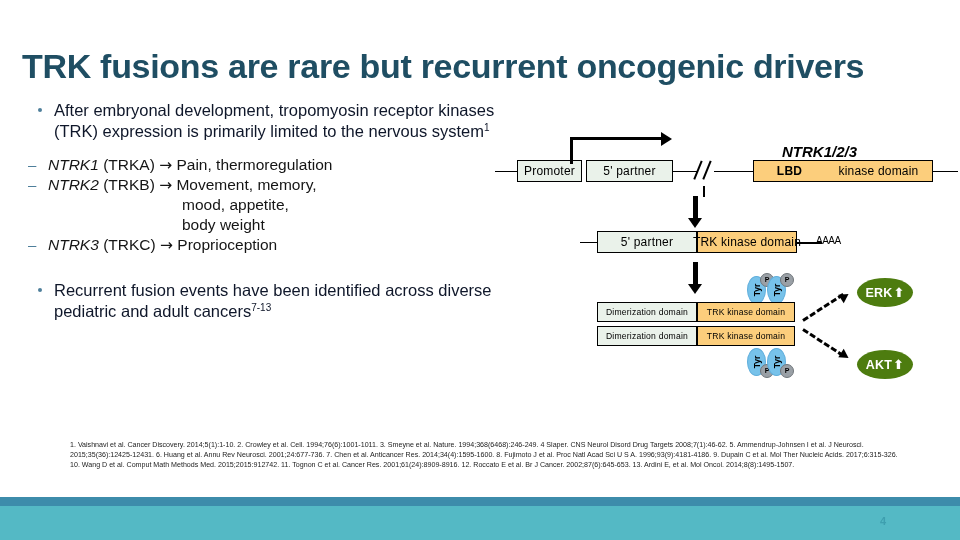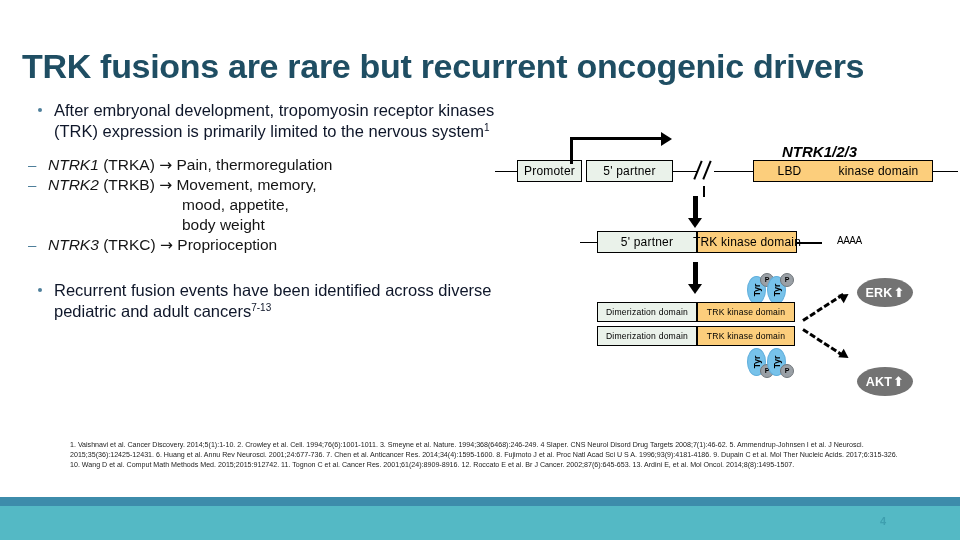--- a/index.html
+++ b/index.html
@@ -90,21 +90,21 @@
     transform:translate(-50%,-50%) rotate(-90deg);white-space:nowrap;
   }
   .pdot{
     position:absolute;width:12px;height:12px;border-radius:50%;
     background:#9AA0A6;border:1px solid #70767B;
     font-size:7px;font-weight:bold;color:#000;text-align:center;line-height:11px;
   }
 
   
   .pathway{
-    position:absolute;width:56px;height:29px;border-radius:50%;background:#737373;
+    position:absolute;width:56px;height:29px;border-radius:50%;background:#4d7c0f;
     color:#fff;font-size:12.5px;font-weight:bold;
     display:flex;align-items:center;justify-content:center;letter-spacing:0.2px;
   }
   .up-ar{margin-left:1px;font-size:13px;line-height:1;}
 
   .dashed-arrow{position:absolute;height:0;border-top:3px dashed #000;transform-origin:0 50%;}
   .dash-head{
     position:absolute;width:0;height:0;
     border-top:5.5px solid transparent;border-bottom:5.5px solid transparent;
     border-left:9px solid #000;transform-origin:0 50%;
@@ -171,41 +171,41 @@
     <div class="dbox green" style="left:22px;top:34px;width:65px;height:22px;">Promoter</div>
     <div class="dbox green" style="left:91px;top:34px;width:87px;height:22px;">5' partner</div>
     <div class="hline" style="left:178px;top:45px;width:25px;"></div>
 
     <div class="slash" style="left:202px;top:34px;"></div>
     <div class="slash" style="left:211px;top:34px;"></div>
     <div class="hline" style="left:219px;top:45px;width:39px;"></div>
 
     <div id="ntrk-label" style="left:287px;top:17px;">NTRK1/2/3</div>
 
-    <div class="dbox orange" style="left:258px;top:34px;width:72px;height:22px;border-right:none;">LBD</div>
+    <div class="dbox orange" style="left:258px;top:34px;width:72px;height:22px;border-right:none;font-weight:bold;">LBD</div>
     <div class="dashline" style="left:330px;top:36px;height:18px;"></div>
     <div class="dbox orange" style="left:330px;top:34px;width:108px;height:22px;border-left:none;">kinase domain</div>
     <div class="hline" style="left:438px;top:45px;width:25px;"></div>
 
     <div class="tx-arrow-v" style="left:75px;top:11px;height:27px;"></div>
     <div class="tx-arrow-h" style="left:75px;top:11px;width:92px;"></div>
     <div class="tx-head" style="left:166px;top:5.5px;"></div>
 
     <div class="vline" style="left:208px;top:60px;height:11px;width:2.4px;"></div>
 
     <div class="down-arrow" style="left:193px;top:70px;width:15px;height:32px;">
       <div class="shaft" style="height:22px;"></div>
       <div class="head" style="top:22px;"></div>
     </div>
 
     <div class="hline" style="left:85px;top:116px;width:17px;"></div>
     <div class="dbox green" style="left:102px;top:105px;width:100px;height:22px;">5' partner</div>
     <div class="dbox orange" style="left:202px;top:105px;width:100px;height:22px;">TRK kinase domain</div>
     <div class="hline" style="left:302px;top:116px;width:25px;height:2px;"></div>
-    <div id="aaaa-label" style="left:342px;top:109px;text-align:right;">AAAA</div>
+    <div id="aaaa-label" style="left:321px;top:109px;text-align:right;">AAAA</div>
 
     <div class="down-arrow" style="left:193px;top:136px;width:15px;height:32px;">
       <div class="shaft" style="height:22px;"></div>
       <div class="head" style="top:22px;"></div>
     </div>
 
     <div class="tyr" style="left:252px;top:150px;">
         <span>Tyr</span>
       </div>
     <div class="pdot" style="left:265px;top:147px;">P</div>
@@ -232,21 +232,21 @@
     <div class="dashed-arrow" style="left:308px;top:193px;width:48px;transform:rotate(-33deg);"></div>
     <div class="dash-head" style="left:346px;top:168px;transform:rotate(-33deg);"></div>
 
     <div class="dashed-arrow" style="left:308px;top:202px;width:48px;transform:rotate(33deg);"></div>
     <div class="dash-head" style="left:346px;top:222px;transform:rotate(33deg);"></div>
 
     <div class="pathway" style="left:362px;top:152px;">
       <span>ERK</span>
         <span class="up-ar">⬆</span>
     </div>
-    <div class="pathway" style="left:362px;top:241px;">
+    <div class="pathway" style="left:362px;top:224px;">
       <span>AKT</span>
         <span class="up-ar">⬆</span>
     </div>
   </div>
 
   <div id="refs">1. Vaishnavi et al. Cancer Discovery. 2014;5(1):1-10. 2. Crowley et al. Cell. 1994;76(6):1001-1011. 3. Smeyne et al. Nature. 1994;368(6468):246-249. 4 Slaper. CNS Neurol Disord Drug Targets 2008;7(1):46-62. 5. Ammendrup-Johnsen I et al. J Neurosci. 2015;35(36):12425-12431. 6. Huang et al. Annu Rev Neurosci. 2001;24:677-736. 7. Chen et al. Anticancer Res. 2014;34(4):1595-1600. 8. Fujimoto J et al. Proc Natl Acad Sci U S A. 1996;93(9):4181-4186. 9. Dupain C et al. Mol Ther Nucleic Acids. 2017;6:315-326. 10. Wang D et al. Comput Math Methods Med. 2015;2015:912742. 11. Tognon C et al. Cancer Res. 2001;61(24):8909-8916. 12. Roccato E et al. Br J Cancer. 2002;87(6):645-653. 13. Ardini E, et al. Mol Oncol. 2014;8(8):1495-1507.</div>
 
   <div id="bar-dark"></div>
   <div id="bar-light"></div>
   <div id="page-num">4</div>

